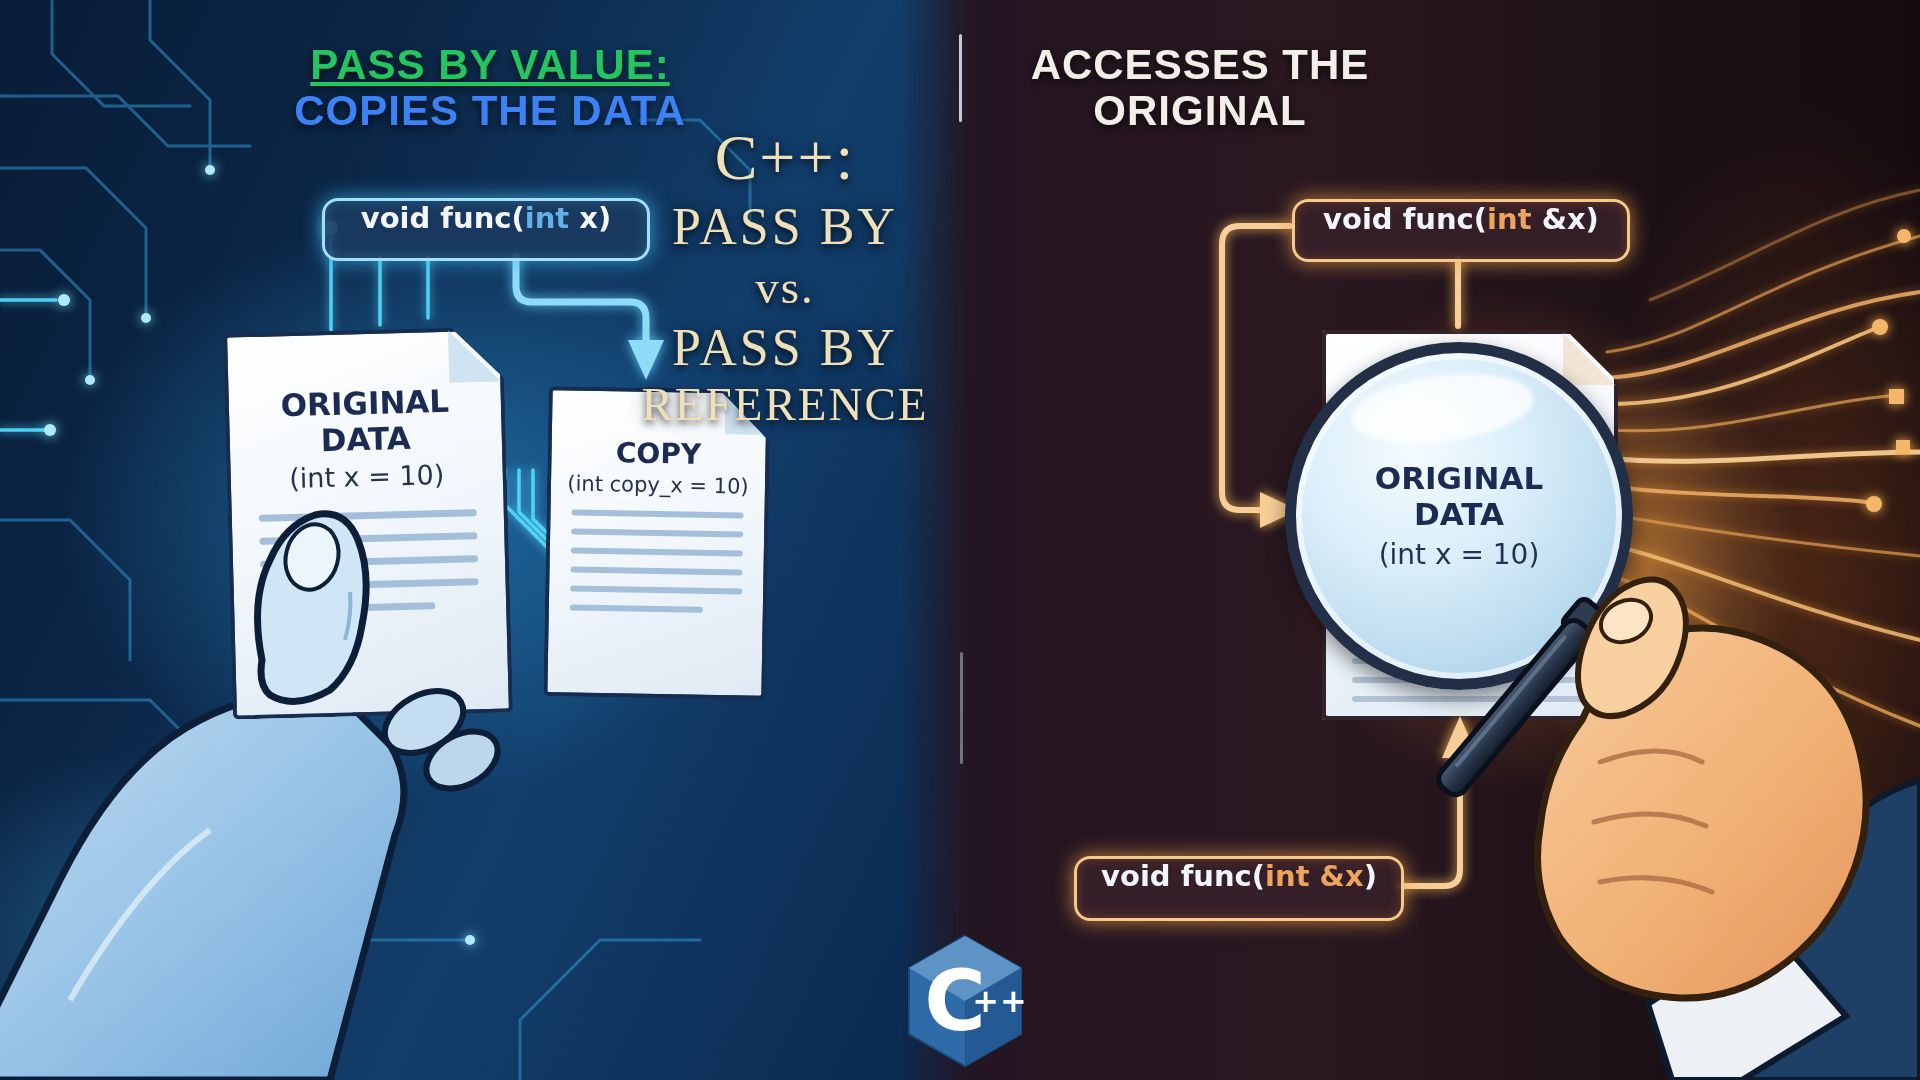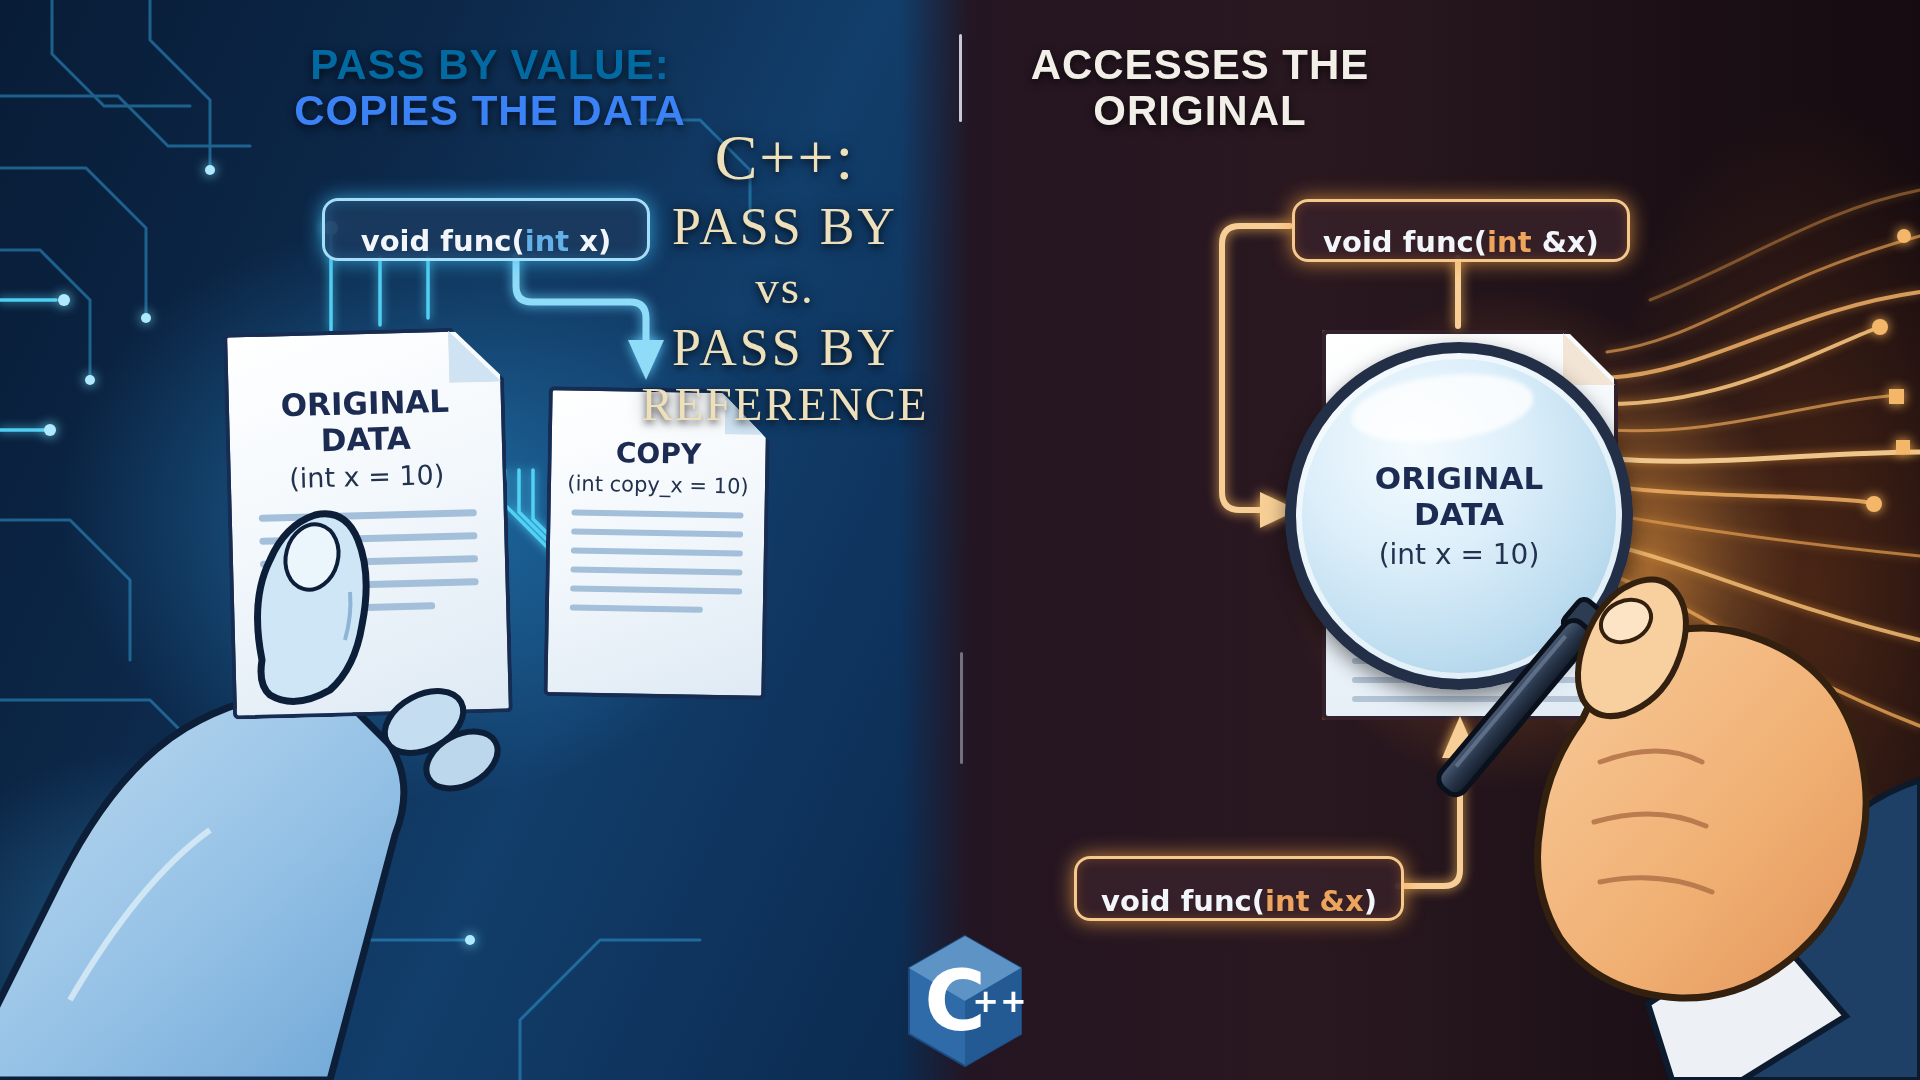--- a/index.html
+++ b/index.html
@@ -19,38 +19,38 @@
   #glow-doc-right{left:1280px;top:290px;width:460px;height:500px;
     background:radial-gradient(closest-side,rgba(236,128,36,.48),rgba(236,128,36,0));}
   #glow-doc-right2{left:1500px;top:370px;width:300px;height:400px;
     background:radial-gradient(closest-side,rgba(255,175,75,.50),rgba(255,175,75,0));}
   #glow-right-edge{left:1580px;top:100px;width:460px;height:980px;
     background:radial-gradient(closest-side,rgba(170,85,25,.34),rgba(170,85,25,0));}
   
   .heading{z-index:9;text-align:center;font-weight:bold;letter-spacing:1px;line-height:1.1;
            text-shadow:0 3px 8px rgba(0,0,0,.7);}
   #heading-left{left:230px;top:42px;width:520px;font-size:42px;}
-  #heading-left .h-accent{color:#0369a1;}
+  #heading-left .h-accent{color:#22c55e;text-decoration:underline;}
   #heading-left .h-light{color:#3b82f6;}
   #heading-right{left:930px;top:42px;width:540px;font-size:42px;}
   #heading-right .h-accent{color:#e9a76a;}
   #heading-right .h-light{color:#f2efe9;}
   
   #center-title{left:552px;top:120px;width:466px;z-index:9;text-align:center;
     font-family:"Liberation Serif",serif;color:#eee0ba;
     text-shadow:0 3px 7px rgba(0,0,0,.65),0 0 18px rgba(0,0,0,.4);}
   #center-title .t-big{font-size:52px;line-height:1.15;letter-spacing:3px;text-align:center;}
   #center-title .t-cpp{font-size:64px;line-height:1.2;letter-spacing:2px;}
   #center-title .t-vs{font-size:47px;line-height:1.3;letter-spacing:2px;}
   #center-title .t-ref{font-size:47px;line-height:1.18;letter-spacing:2px;white-space:nowrap;}
   .divider{background:rgba(230,233,238,.85);width:3px;border-radius:2px;z-index:9;}
   #divider-top{left:959px;top:34px;height:88px;}
   #divider-bottom{left:960px;top:652px;height:112px;opacity:.5;}
   
-  .code-box{z-index:8;display:flex;align-items:flex-end;justify-content:center;
+  .code-box{z-index:8;display:flex;align-items:flex-start;justify-content:center;
     font-family:"DejaVu Sans",sans-serif;font-weight:bold;font-size:29px;
     border-radius:16px;white-space:pre;}
   .code-box .seg-light{color:#f2f6fa;}
   #code-left{left:322px;top:198px;width:322px;height:57px;background:rgba(26,58,94,.92);
     border:3px solid #a6def8;box-shadow:0 0 20px rgba(60,190,245,.75),inset 0 0 14px rgba(60,160,220,.35);}
   #code-left .seg-accent{color:#64b0e8;}
   .code-right{background:rgba(54,32,40,.94);border:3px solid #f5c88c;
     box-shadow:0 0 20px rgba(245,165,70,.75),inset 0 0 12px rgba(220,130,50,.30);}
   .code-right .seg-accent{color:#eda45c;}
   #code-right-top{left:1292px;top:199px;width:332px;height:57px;}

